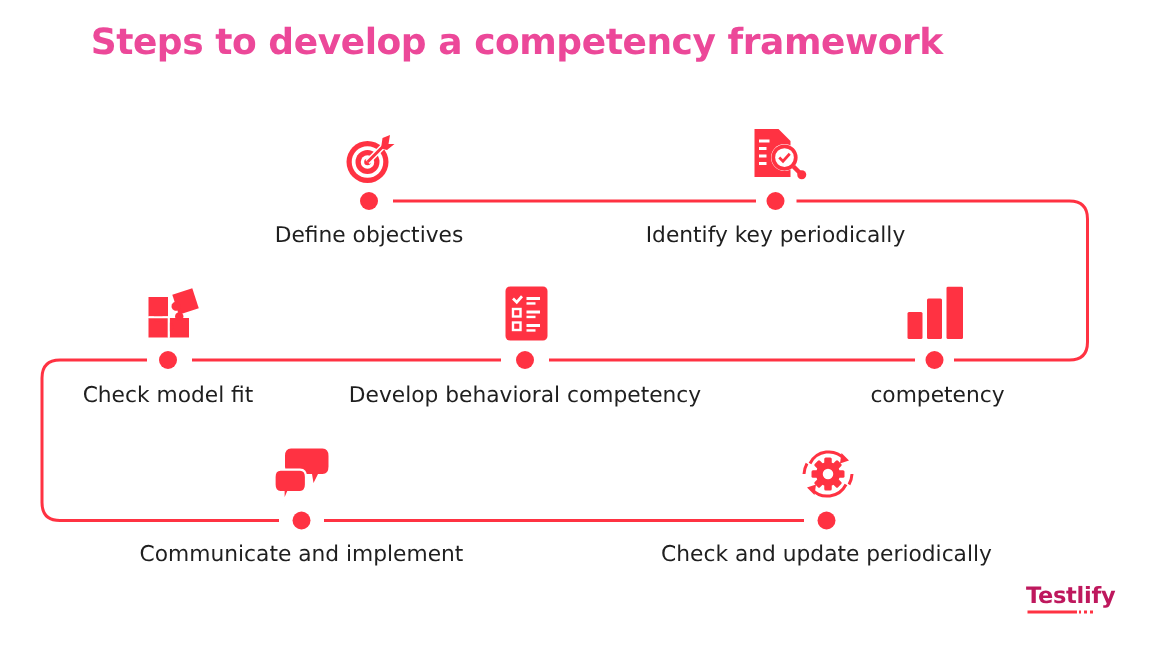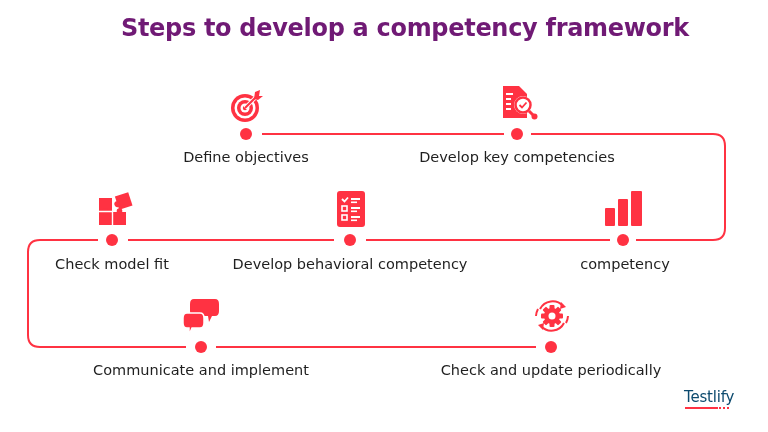--- a/index.html
+++ b/index.html
@@ -1,27 +1,27 @@
 <!DOCTYPE html>
 <html><head>
 <meta charset="utf-8">
 <style>
   html, body { margin: 0; padding: 0; background: #ffffff; }
   body { width: 768px; height: 432px; position: relative; overflow: hidden;
          font-family: "Liberation Sans", "DejaVu Sans", sans-serif; color: #1a1a1a; }
-  .title { position: absolute; left: 0; top: 14px; width: 689px; text-align: right;
+  .title { position: absolute; left: 0; top: 14px; width: 689px; text-align: center;
            font-family: "DejaVu Sans", sans-serif; font-weight: bold; font-size: 24px;
-           letter-spacing: -0.3px; color: #701a75; }
+           letter-spacing: -0.3px; color: #ec4899; }
   svg.paths { position: absolute; left: 0; top: 0; }
   .label { position: absolute; font-family: "DejaVu Sans", sans-serif; font-size: 14.5px;
            color: #1f1f1f; text-align: right; white-space: nowrap; transform: translateX(-50%);
            line-height: 22px; }
   .icon { position: absolute; }
   .logo { position: absolute; left: 684px; top: 388px; font-family: "DejaVu Sans", sans-serif;
-          font-weight: normal; font-size: 15px; color: #0c4a6e; letter-spacing: -0.2px; }
+          font-weight: bold; font-size: 15px; color: #be185d; letter-spacing: -0.2px; }
   .logo-underline { position: absolute; left: 685px; top: 407px; width: 33px; height: 2px; background: #ff3242; }
   .logo-dots { position: absolute; left: 719px; top: 407px; width: 10px; height: 2px;
                background: repeating-linear-gradient(90deg,#ff3242 0 2px,transparent 2px 4px); }
 </style>
 </head>
 <body>
 
 <div class="title">Steps to develop a competency framework</div>
 
 <svg class="paths" width="768" height="432">
@@ -120,21 +120,21 @@
     <circle cx="19" cy="19" r="8"></circle>
     <rect x="16.5" y="8" width="5" height="22" rx="1"></rect>
     <rect x="8" y="16.5" width="22" height="5" rx="1"></rect>
     <rect x="16.5" y="8" width="5" height="22" rx="1" transform="rotate(45 19 19)"></rect>
     <rect x="16.5" y="8" width="5" height="22" rx="1" transform="rotate(-45 19 19)"></rect>
   </g>
   <circle cx="19" cy="19" r="3.5" fill="#fff"></circle>
 </svg>
 
 <div class="label" style="left:246px;top:146px">Define objectives</div>
-<div class="label" style="left:517px;top:146px">Develop key competencies</div>
+<div class="label" style="left:517px;top:146px">Identify key periodically</div>
 <div class="label" style="left:625px;top:253px">
   <div>competency</div>
 </div>
 <div class="label" style="left:350px;top:253px">Develop behavioral competency</div>
 <div class="label" style="left:112px;top:253px">Check model fit</div>
 <div class="label" style="left:201px;top:359px">Communicate and implement</div>
 <div class="label" style="left:551px;top:359px">Check and update periodically</div>
 
 <div class="logo">Testlify</div>
 <div class="logo-underline"></div>

